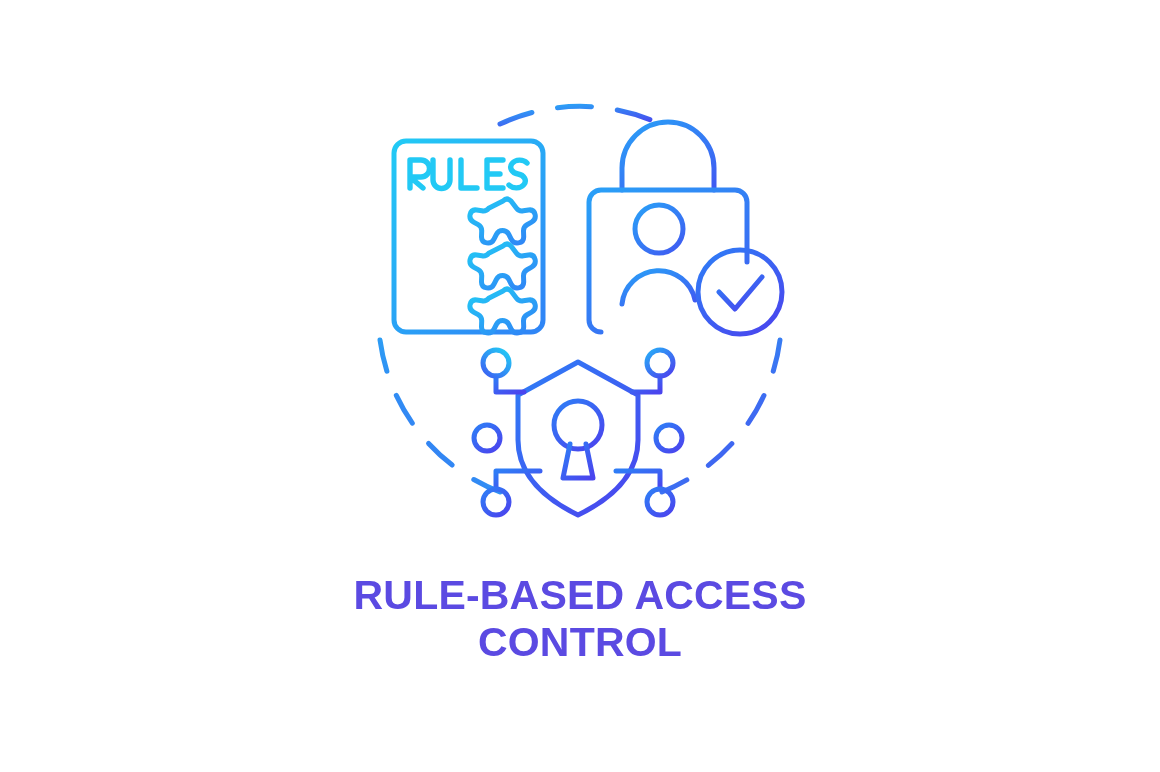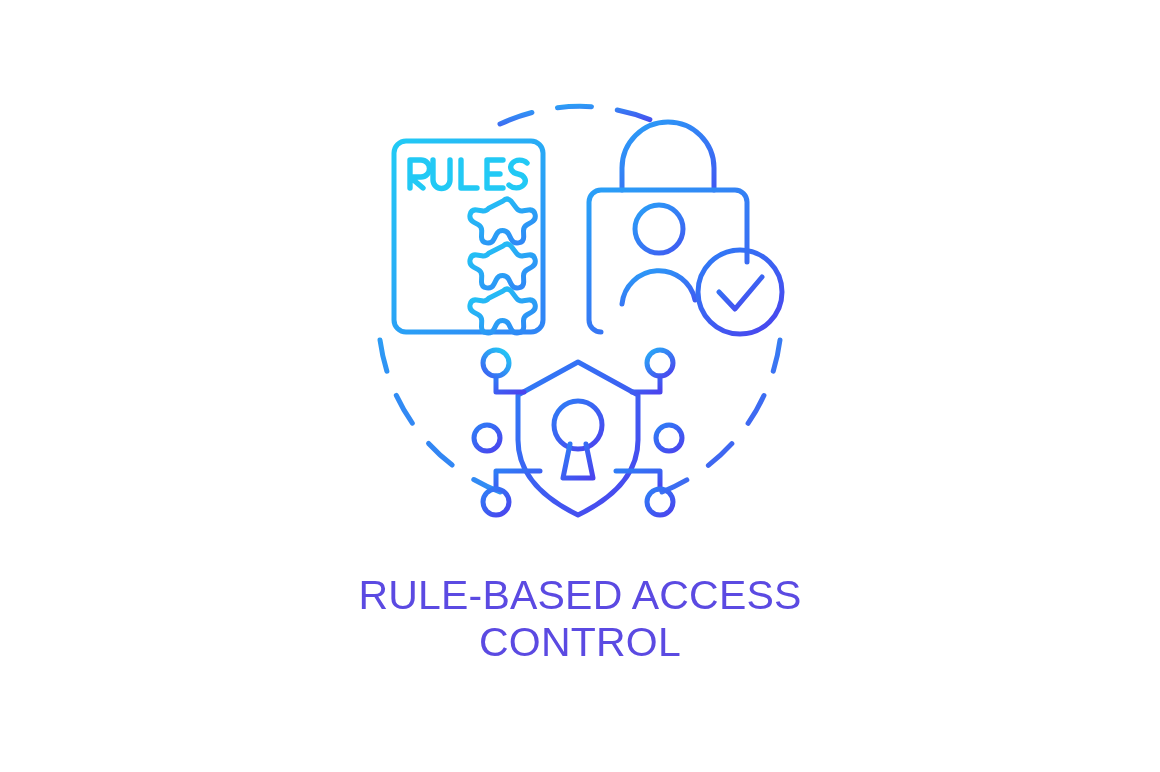--- a/index.html
+++ b/index.html
@@ -32,21 +32,21 @@
     height: 560px;
   }
   #concept-title {
     position: absolute;
     left: 0;
     top: 572px;
     width: 1160px;
     text-align: center;
     font-family: "Liberation Sans", sans-serif;
     font-size: 41px;
-    font-weight: normal;
+    font-weight: bold;
     line-height: 47px;
     letter-spacing: 0.2px;
     color: #5b4ae2;
     white-space: pre-line;
   }
 </style>
 </head>
 <body>
 
 <div id="concept-card">

